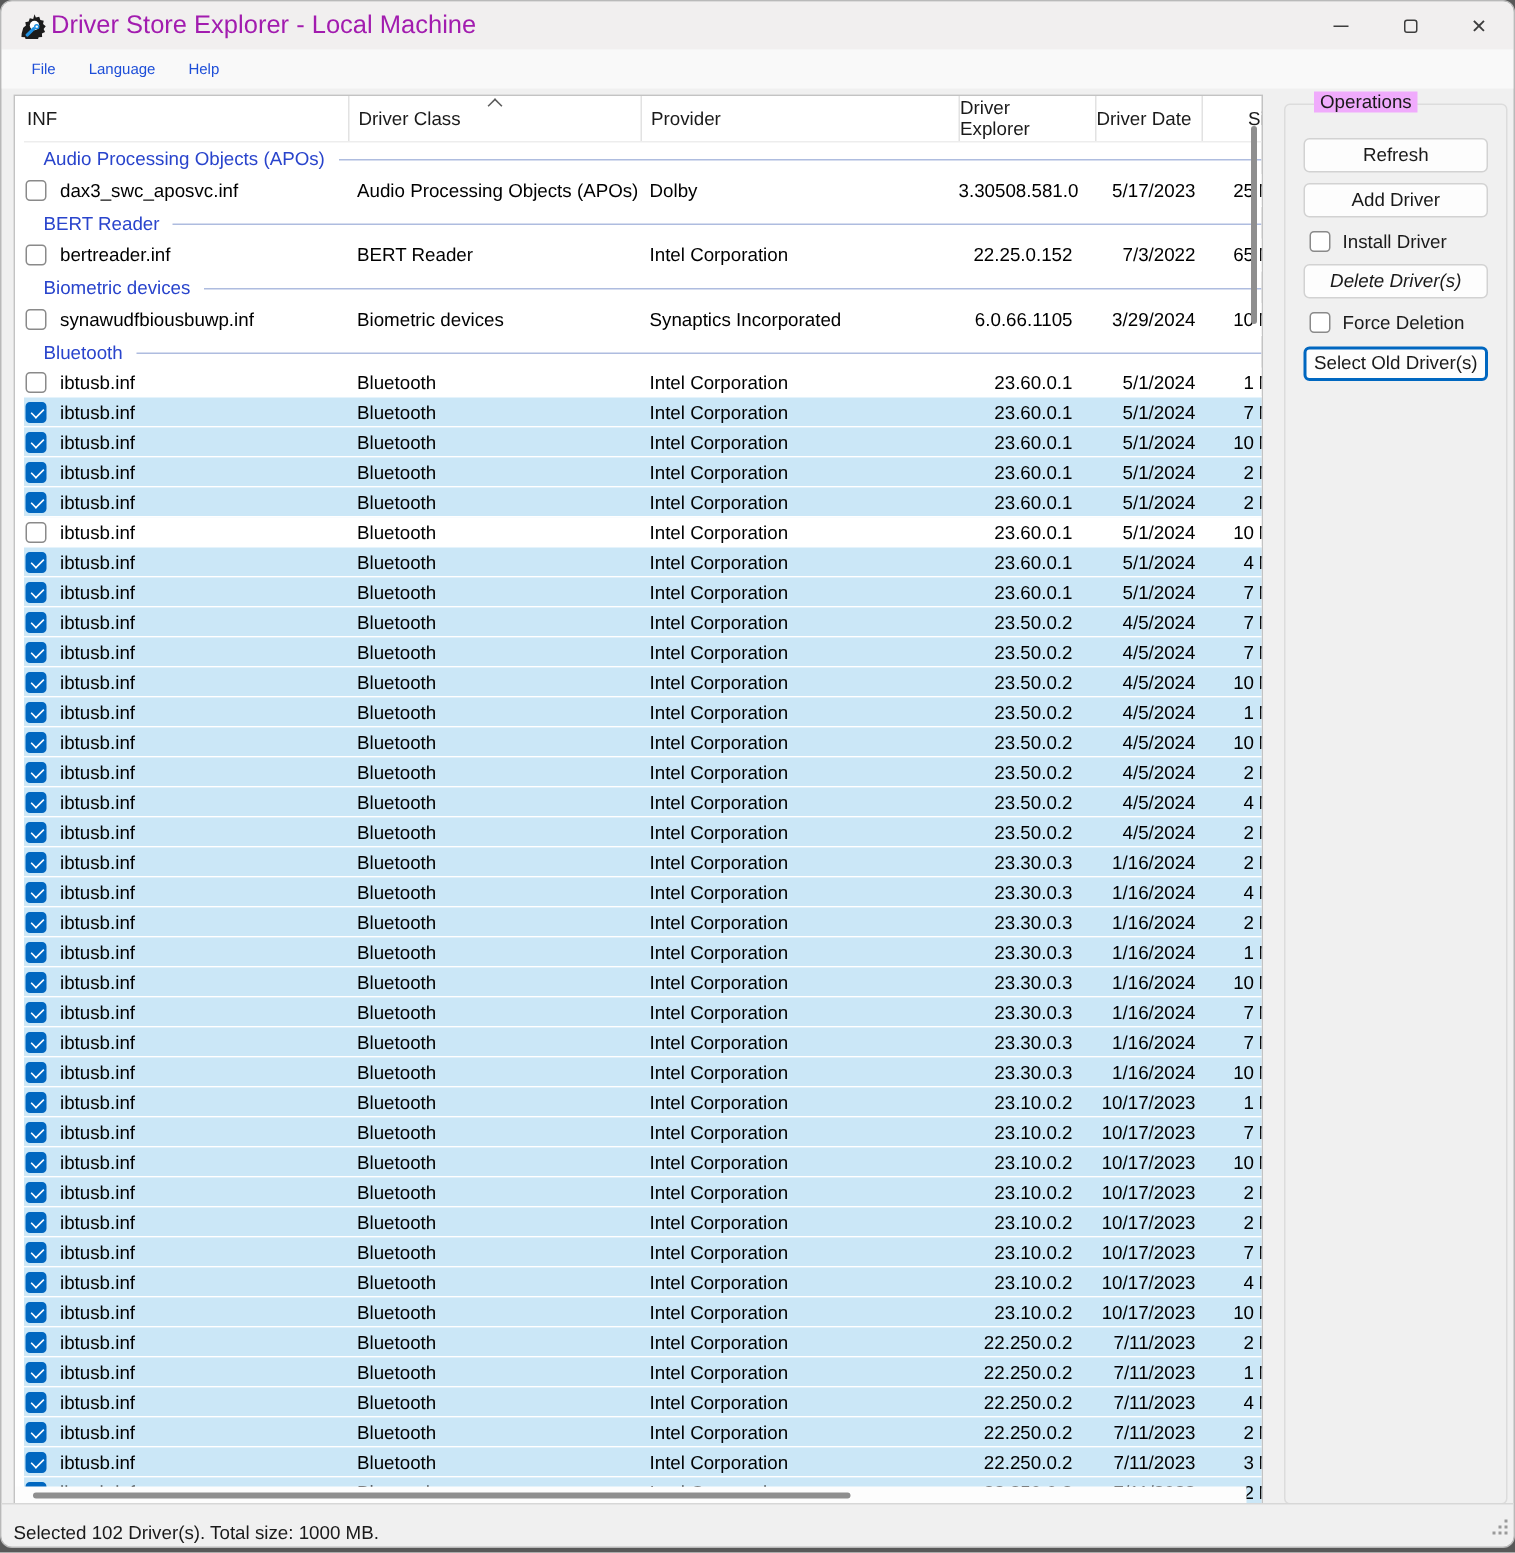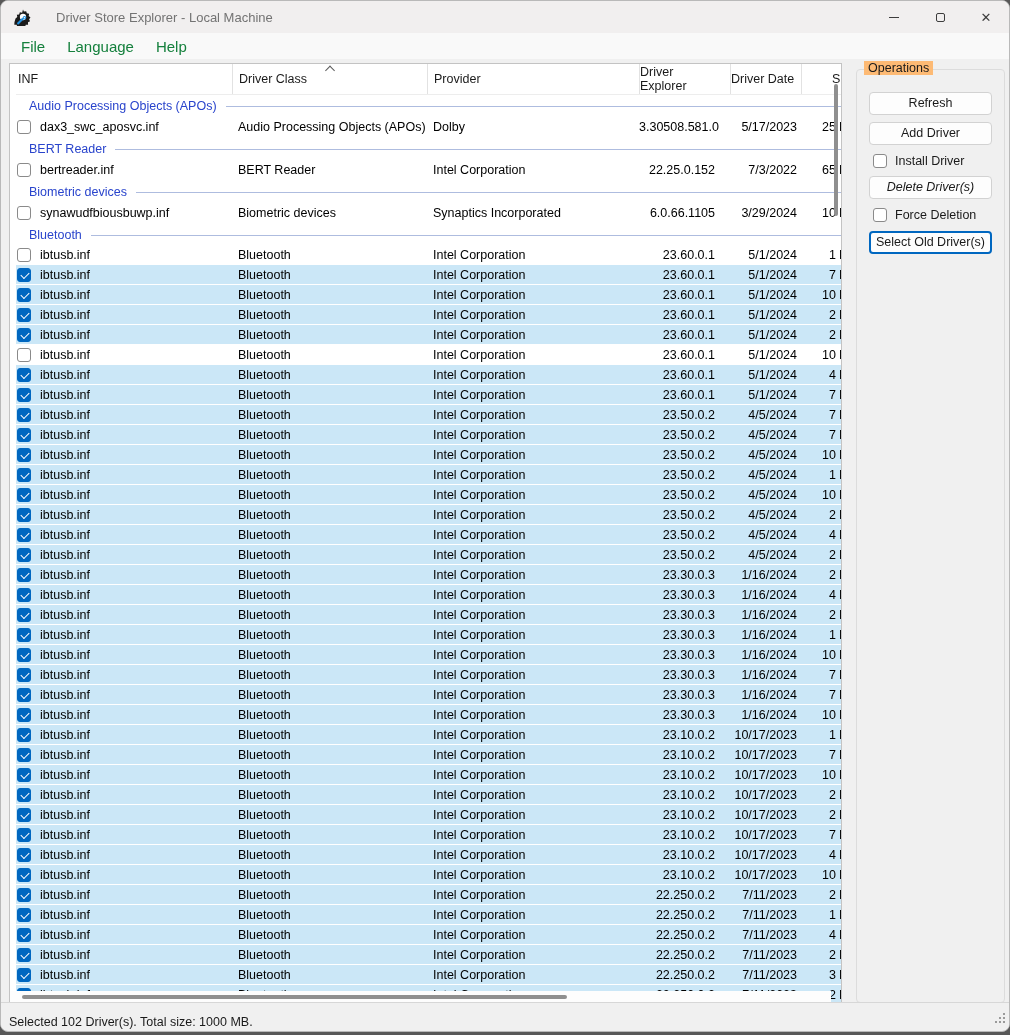--- a/index.html
+++ b/index.html
@@ -4,29 +4,29 @@
 <style>
   * { box-sizing: border-box; margin: 0; padding: 0; }
   html,body { width:1010px; height:1035px; }
   body { background:#585858; font-family:"Liberation Sans", sans-serif; position:relative; overflow:hidden; }
   .window { position:absolute; left:0; top:0; width:1010px; height:1032px;
             background:#f0f0f0; border:1px solid #b9b9b9; border-radius:8px;
             overflow:hidden; }
   
   .titlebar { height:32px; display:flex; align-items:center; background:#f1efef; }
   .app-icon { width:18px; height:18px; margin-left:13px; flex:0 0 auto; }
-  .title { color:#737373; font-size:13px; margin-left:24px; white-space:nowrap; }
+  .title { color:#a21caf; font-size:17px; margin-left:2px; white-space:nowrap; }
   .win-controls { margin-left:auto; display:flex; height:100%; }
   .win-btn { width:46px; height:100%; display:flex; align-items:center; justify-content:center; color:#3d3d3d; }
   .glyph-min { width:10px; height:1px; background:#3d3d3d; }
   .glyph-max { width:9px; height:9px; border:1px solid #3d3d3d; border-radius:2px; }
   .glyph-close { font-size:13px; line-height:1; }
   
   .menubar { height:26px; background:#f9f9f9; display:flex; align-items:center; padding-left:9px; }
-  .menu-item { font-size:15px; color:#15803d; padding:4px 11px; border-radius:4px; }
+  .menu-item { font-size:10px; color:#1d4ed8; padding:4px 11px; border-radius:4px; }
   
   .table { position:absolute; left:8px; top:62px; width:833px; height:940px;
            background:#fff; border:1px solid #c3c3c3; overflow:hidden; }
   .thead { position:absolute; left:6px; top:0; height:31px; width:857px;
            display:grid; grid-template-columns:216px 195px 212px 91px 71px 72px;
            font-size:12.5px; color:#1a1a1a; border-bottom:1px solid #ededed; }
   .hcell { display:flex; align-items:center; position:relative; height:100%; overflow:hidden; }
   .hcell.sep { border-left:1px solid #e2e2e2; }
   .h-inf { padding-left:2px; }
   .h-class, .h-provider { padding-left:6px; }
@@ -58,21 +58,21 @@
   .cb.checked::after { content:""; position:absolute; left:3px; top:3px; width:7px; height:4px;
         border-left:1.5px solid #fff; border-bottom:1.5px solid #fff; transform:rotate(-45deg); }
   
   .vscroll { position:absolute; top:0; right:0; width:10px; height:100%; }
   .vscroll .thumb { position:absolute; right:3px; top:20px; width:4px; height:132px; background:#8f8f8f; border-radius:2px; }
   .hscroll { position:absolute; left:0; right:10px; bottom:0; height:11px; background:#fdfdfd; }
   .hscroll .thumb { position:absolute; left:12px; top:4px; width:545px; height:4px; background:#8f8f8f; border-radius:2px; }
   
   .ops { position:absolute; left:855px; top:68px; width:149px; height:934px;
          border:1px solid #dcdcdc; border-radius:4px; }
-  .ops-label { position:absolute; top:-9px; left:7px; background:#fdba74; padding:0 4px;
+  .ops-label { position:absolute; top:-9px; left:19px; background:#f0abfc; padding:0 4px;
                font-size:12.5px; color:#1a1a1a; }
   .btn { display:block; width:123px; margin:0 auto; height:23px; background:#fdfdfd;
          border:1px solid #d2d2d2; border-radius:4px; font-size:12.5px; color:#1a1a1a;
          font-family:"Liberation Sans", sans-serif; text-align:center; line-height:21px; }
   .btn.focused { border:2px solid var(--accent,#0067c0); line-height:19px; }
   .btn-refresh { margin-top:22px; }
   .btn-add { margin-top:7px; }
   .btn-delete { margin-top:8px;font-style:italic; }
   .btn-selectold { margin-top:9px; }
   .ops-check { display:flex; align-items:center; gap:8px; margin:9px 0 0 15px; font-size:12.5px; color:#1a1a1a; }

